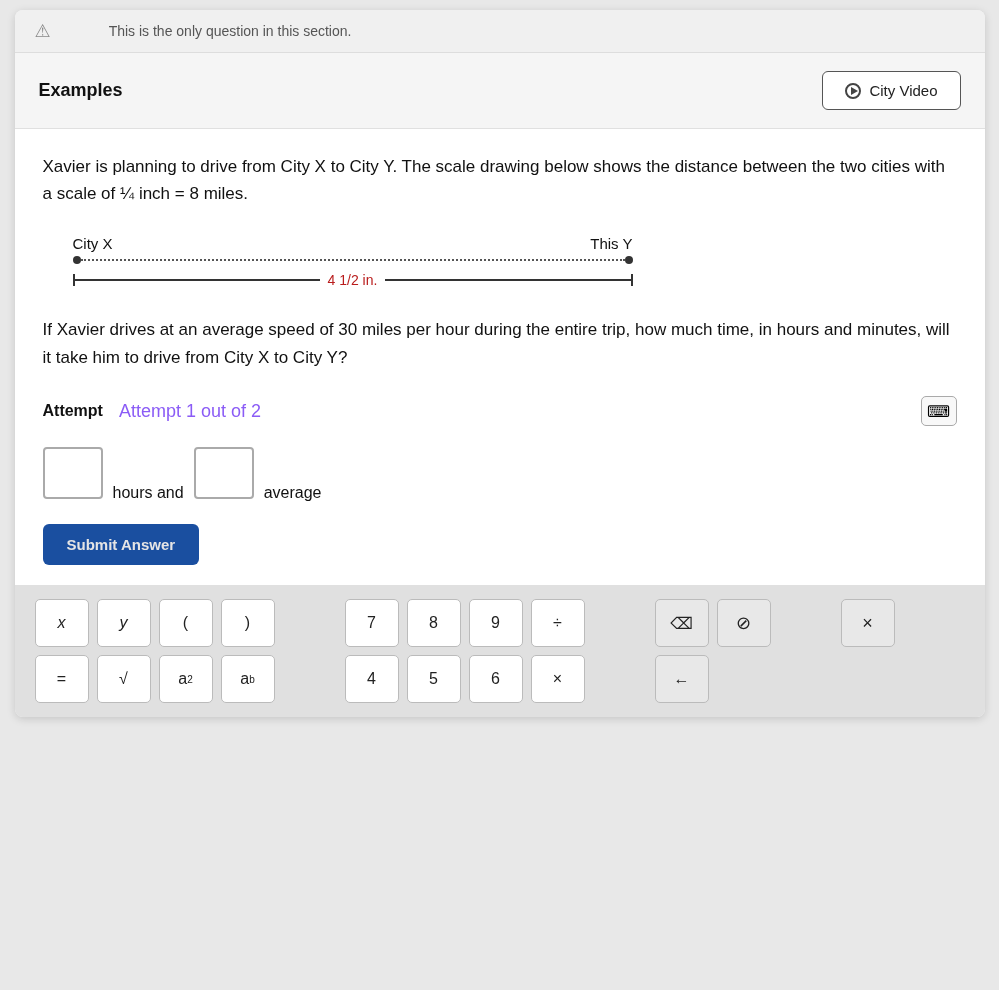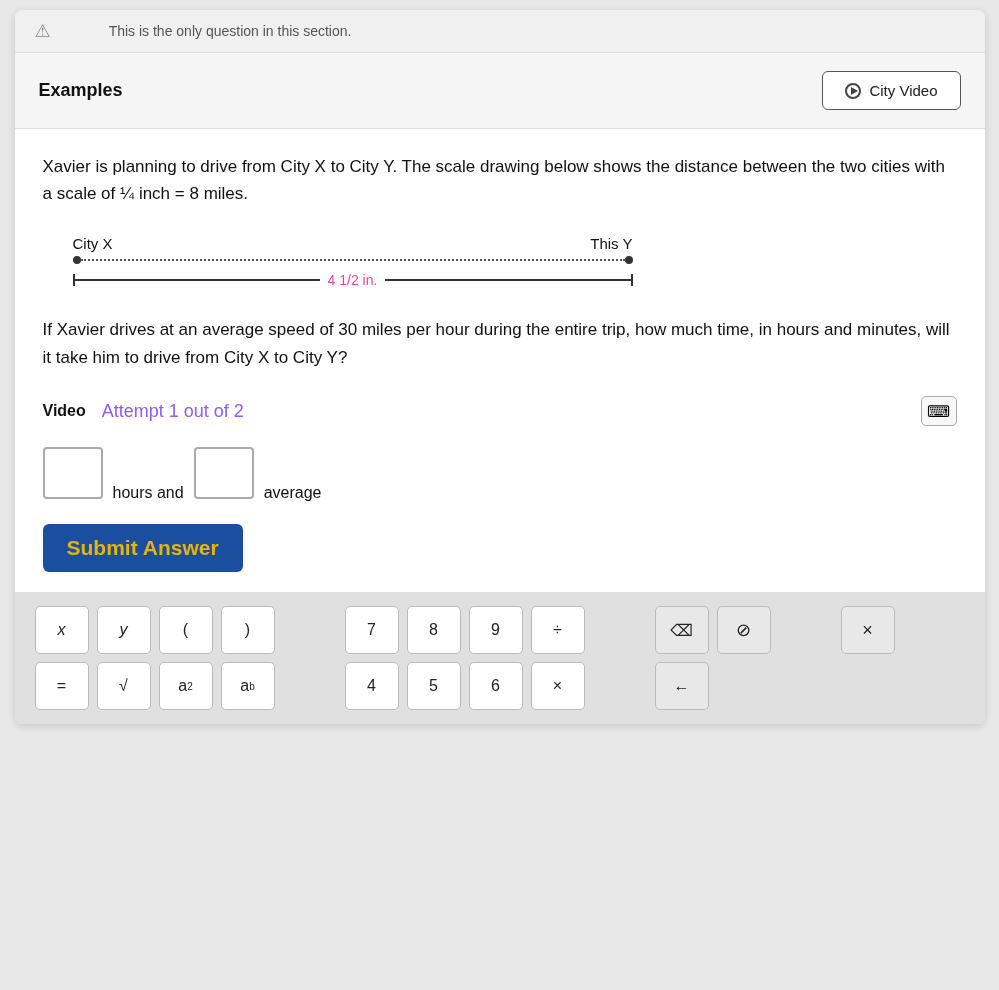--- a/index.html
+++ b/index.html
@@ -139,21 +139,21 @@
       height: 12px;
       background: #333;
     }
     .measure-horiz {
       flex: 1;
       height: 2px;
       background: #333;
     }
     .measure-label {
       font-size: 14px;
-      color: #ec4899;
+      color: #b91c1c;
       padding: 0 8px;
       white-space: nowrap;
     }
     .if-text {
       font-size: 17px;
       line-height: 1.65;
       color: #111;
     }
     .answer-section {
       padding: 0 28px 20px 28px;
@@ -202,25 +202,25 @@
       text-align: center;
       background: white;
     }
     .input-text {
       font-size: 16px;
       color: #111;
       margin-top: 40px;
     }
     .submit-btn {
       background: #1a4fa0;
-      color: #eab308;
+      color: #e5e5e5;
       border: none;
       border-radius: 6px;
       padding: 12px 24px;
-      font-size: 21px;
+      font-size: 15px;
       font-weight: 600;
       cursor: pointer;
     }
     .keypad {
       background: #e0e0e0;
       padding: 14px 20px;
       display: flex;
       flex-direction: column;
       gap: 8px;
     }
@@ -308,21 +308,21 @@
             <span class="measure-tick"></span>
           </div>
         </div>
       </div>
 
       <p class="if-text">If Xavier drives at an average speed of 30 miles per hour during the entire trip, how much time, in hours and minutes, will it take him to drive from City X to City Y?</p>
     </div>
 
     <div class="answer-section">
       <div class="answer-header">
-        <span class="answer-label">Video</span>
+        <span class="answer-label">Attempt</span>
         <span class="attempt-text">Attempt 1 out of 2</span>
         <button class="keyboard-icon-btn">⌨</button>
       </div>
 
       <div class="input-row">
         <input type="text" class="answer-input" value="" style="">
         <span class="input-text">hours and</span>
         <input type="text" class="answer-input" value="" style="">
         <span class="input-text">average</span>
       </div>

